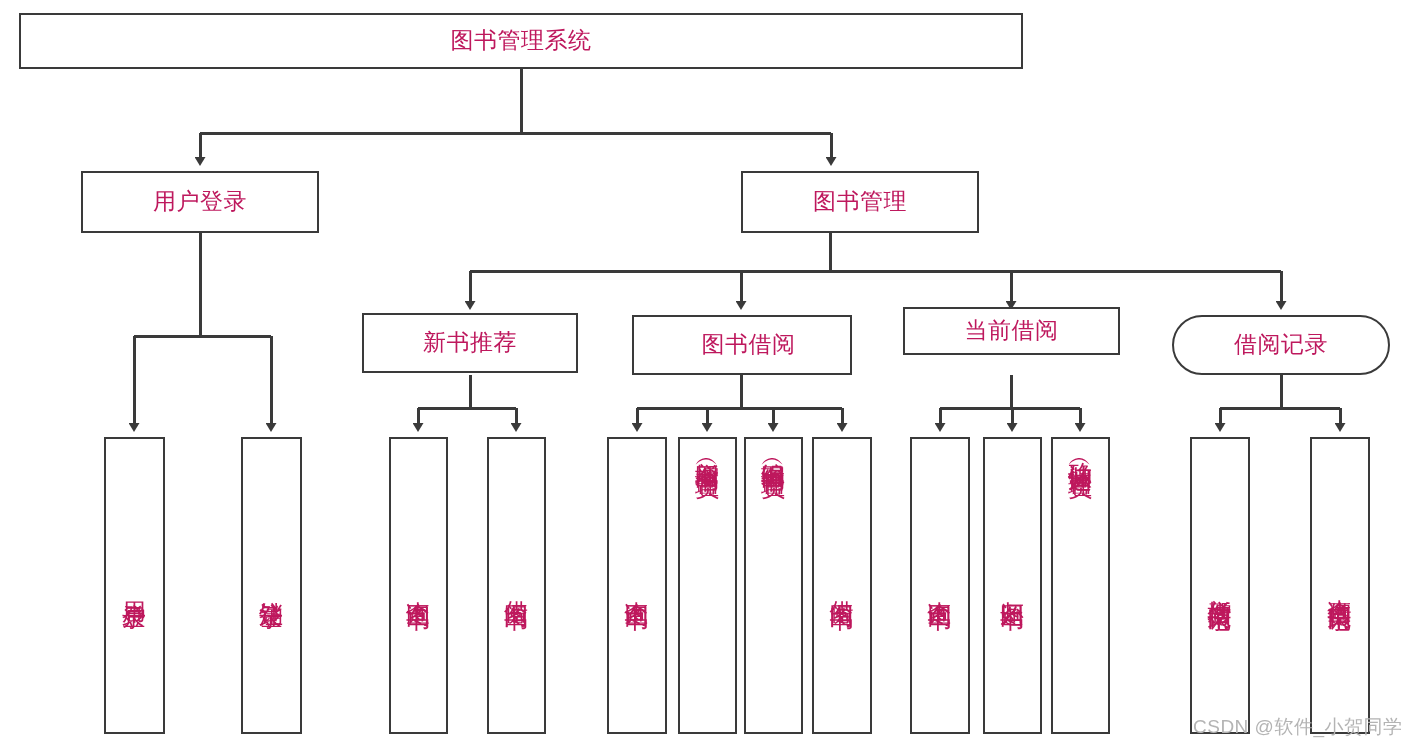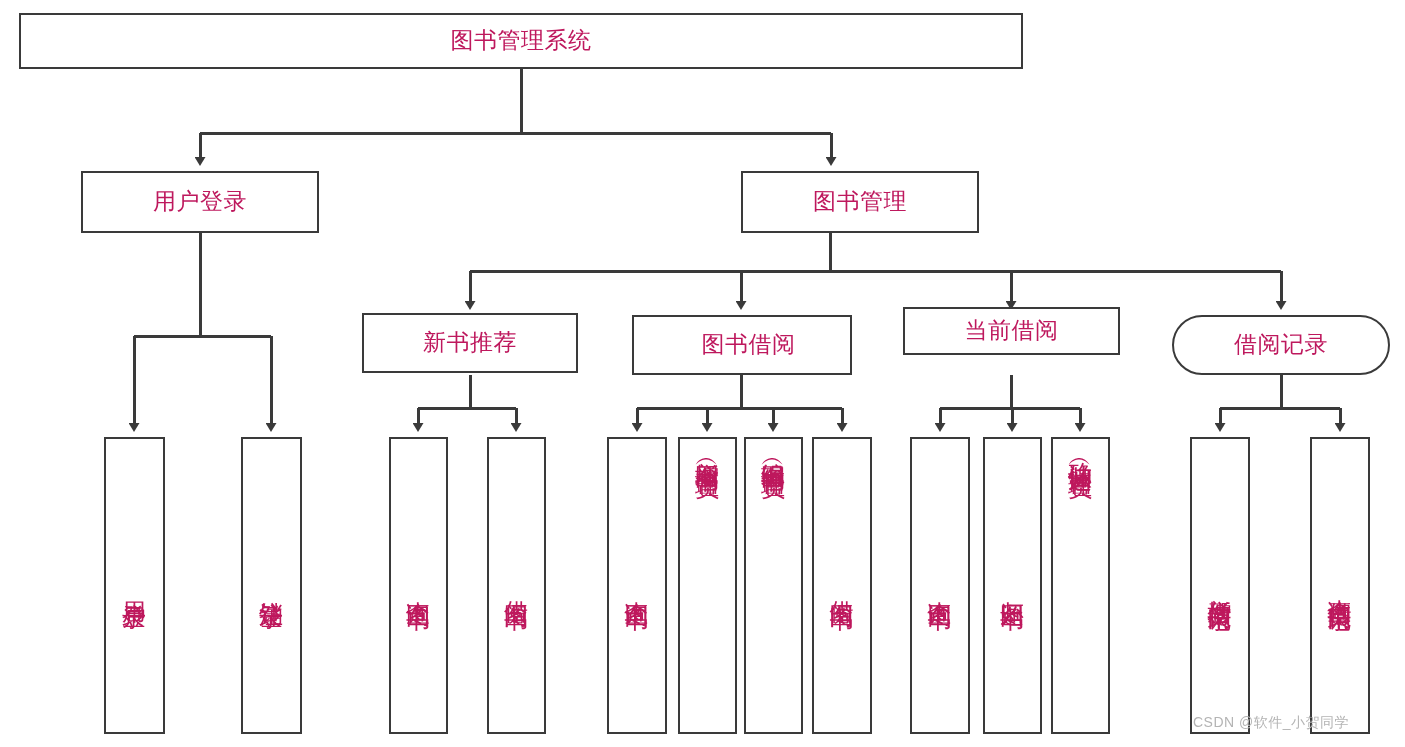--- a/index.html
+++ b/index.html
@@ -56,21 +56,21 @@
     line-height: 1.05;
     letter-spacing: 2px;
     white-space: nowrap;
   }
   .node.vert.center {
     align-items: center;
     padding-top: 0;
   }
   .watermark {
     position: absolute;
-    font-size: 14px;
+    font-size: 19px;
     color: #b4b4b4;
     white-space: nowrap;
     letter-spacing: 0.5px;
     text-align: right;
   }
 </style>
 </head>
 <body>
 
 <div id="canvas">

